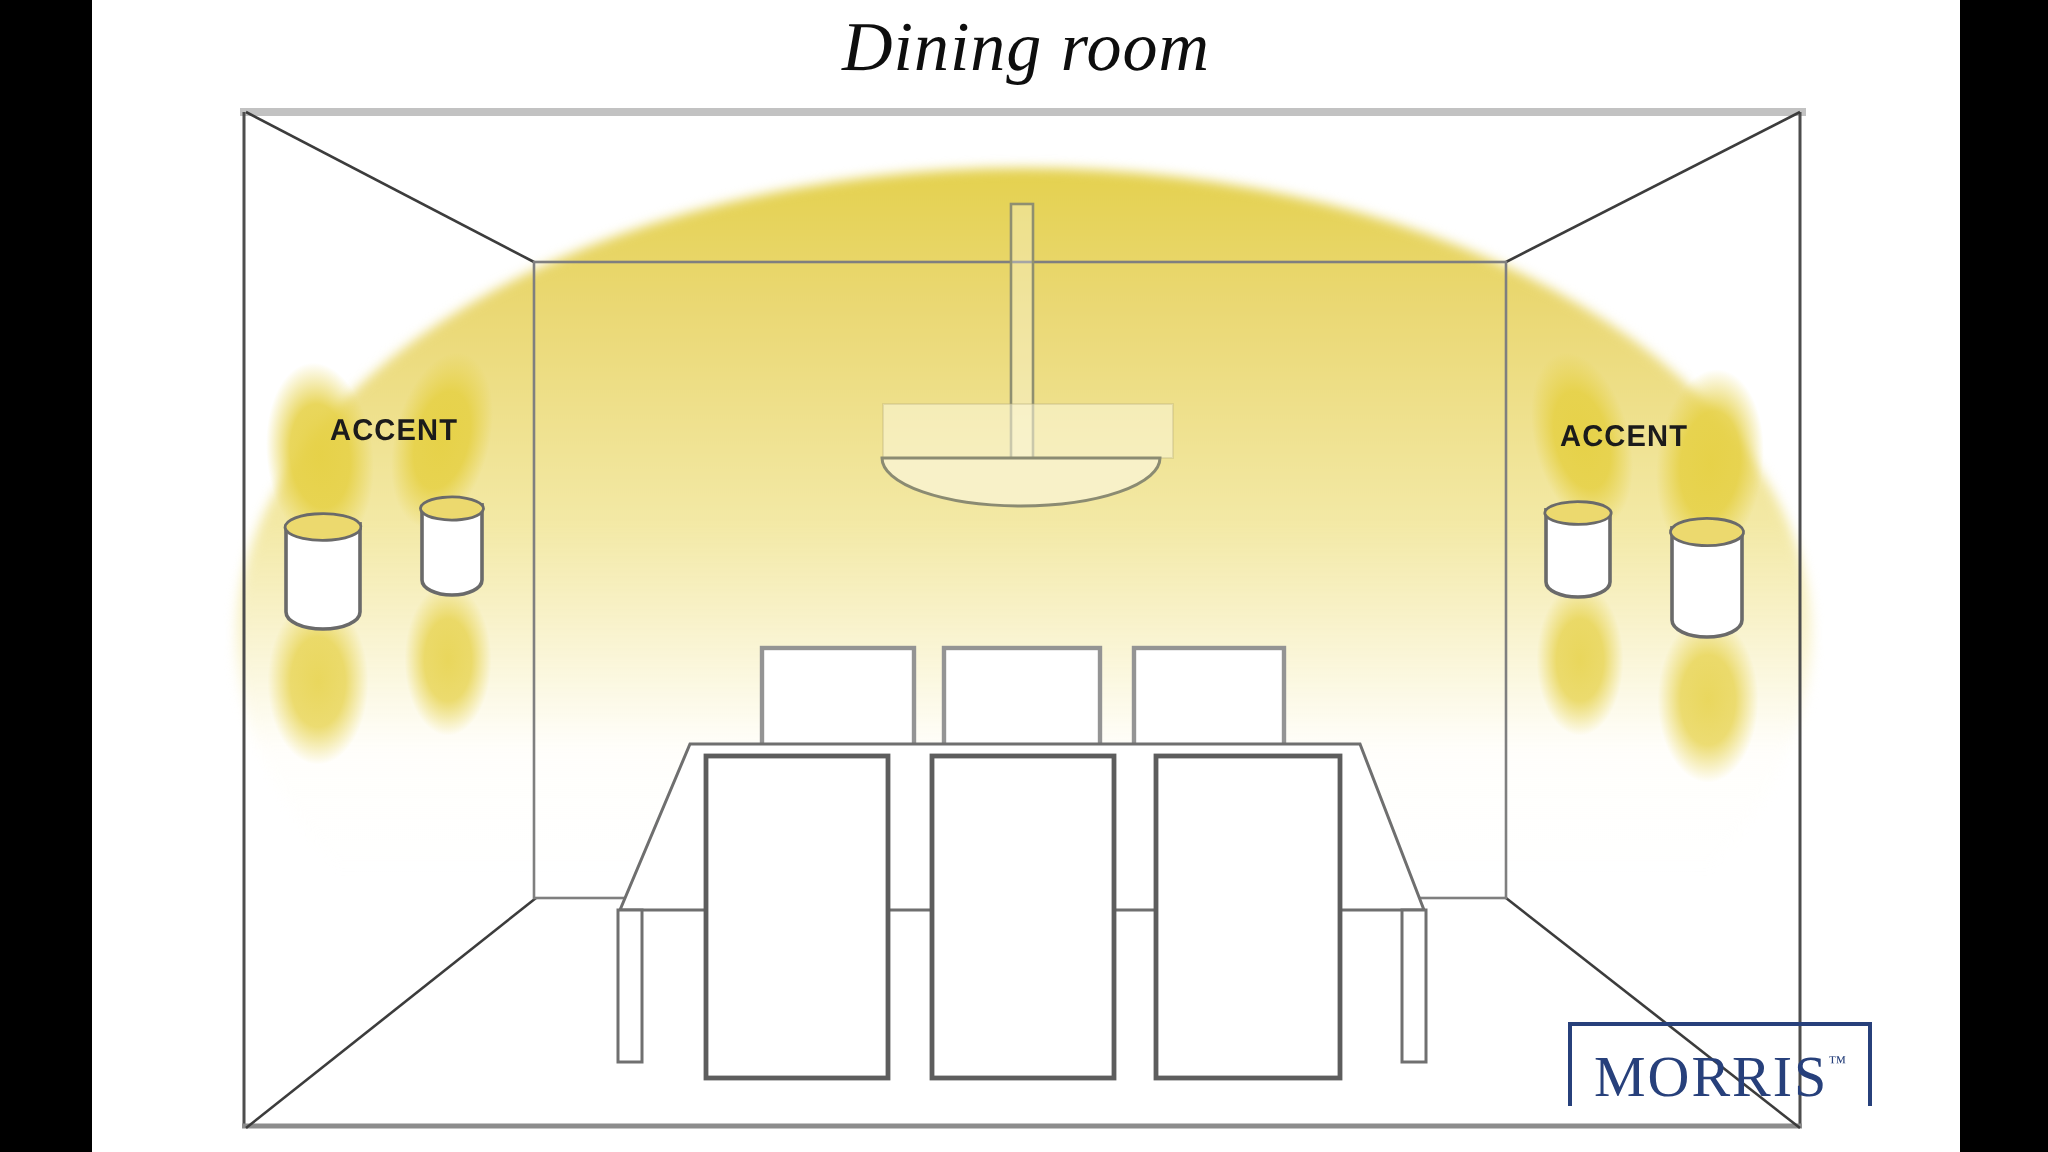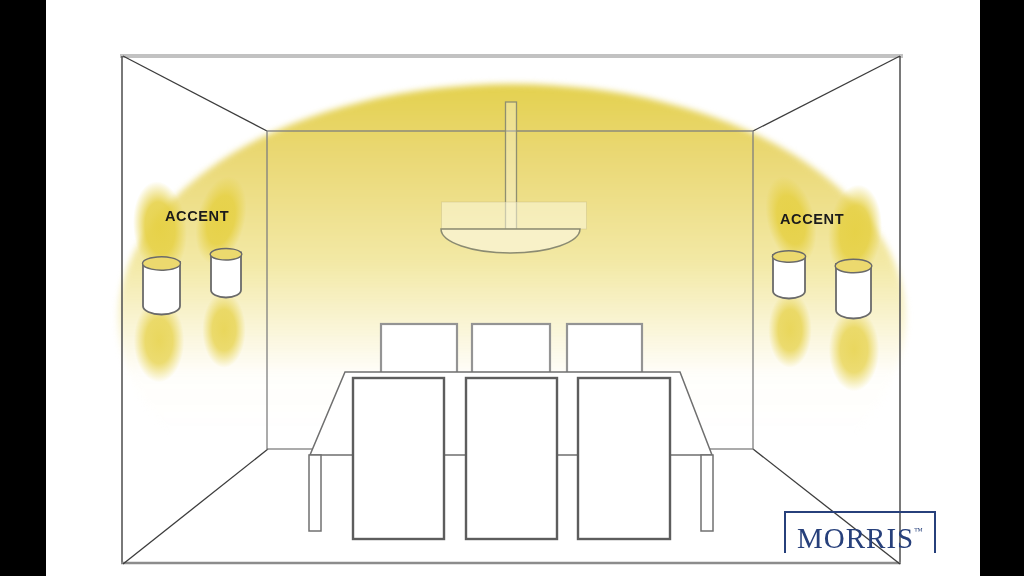--- a/index.html
+++ b/index.html
@@ -33,20 +33,21 @@
     display:flex;align-items:center;gap:3px;}
   #logo-bottom .rule{flex:1;height:2px;background:#27407b;}
   #logo-sub{font-family:"Liberation Serif",serif;font-size:13px;font-weight:600;
     letter-spacing:2.5px;color:#27407b;line-height:16px;}
 </style>
 </head>
 <body>
 
 <div id="stage">
 
+  <div id="page-title">Dining room</div>
 
   <div id="ceiling-glow" class="glow"></div>
 
   <div class="glow upglow" style="left:123px;top:163px;width:74px;height:130px;transform:rotate(-6deg);"></div>
   <div class="glow upglow" style="left:188px;top:158px;width:66px;height:124px;transform:rotate(14deg);"></div>
   <div class="glow upglow" style="left:758px;top:158px;width:66px;height:124px;transform:rotate(-14deg);"></div>
   <div class="glow upglow" style="left:818px;top:166px;width:74px;height:132px;transform:rotate(6deg);"></div>
 
   <div class="glow downglow" style="left:123px;top:282px;width:72px;height:118px;"></div>
   <div class="glow downglow" style="left:193px;top:276px;width:62px;height:108px;"></div>

